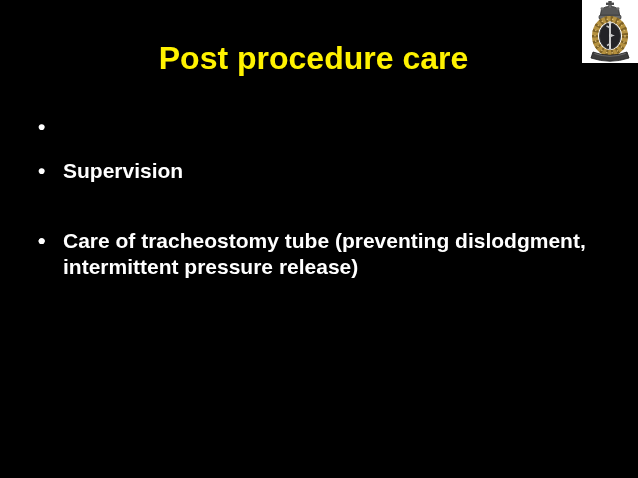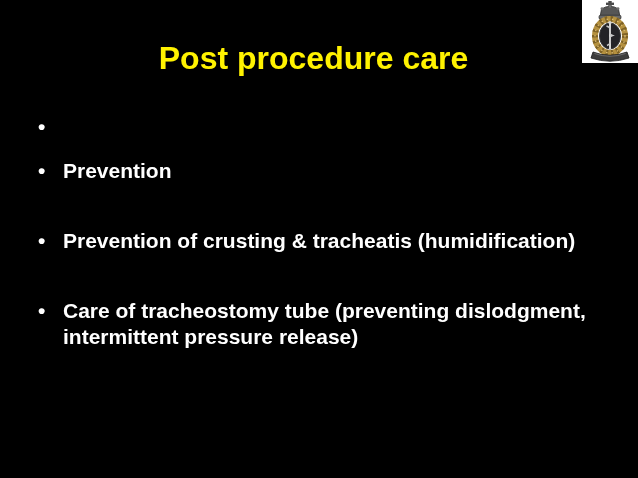--- a/index.html
+++ b/index.html
@@ -87,25 +87,24 @@
       <path d="M12.5 53.5 Q28 59 43.5 53.5" fill="none" stroke="#777" stroke-width="0.8"></path>
     </svg>
   </div>
 
   <ul class="bullet-list">
     <li class="bullet-item">
       <span class="bullet-dot">•</span>
     </li>
     <li class="bullet-item">
       <span class="bullet-dot">•</span>
-      <span>Prevention</span>
+      <span>Supervision</span>
     </li>
     <li class="bullet-item">
       <span class="bullet-dot">•</span>
-      <span>Prevention of crusting &amp; tracheatis (humidification)</span>
     </li>
     <li class="bullet-item">
       <span class="bullet-dot">•</span>
       <span>Care of tracheostomy tube (preventing dislodgment, intermittent pressure release)</span>
     </li>
   </ul>
 
 </div>
 
 </body></html>

